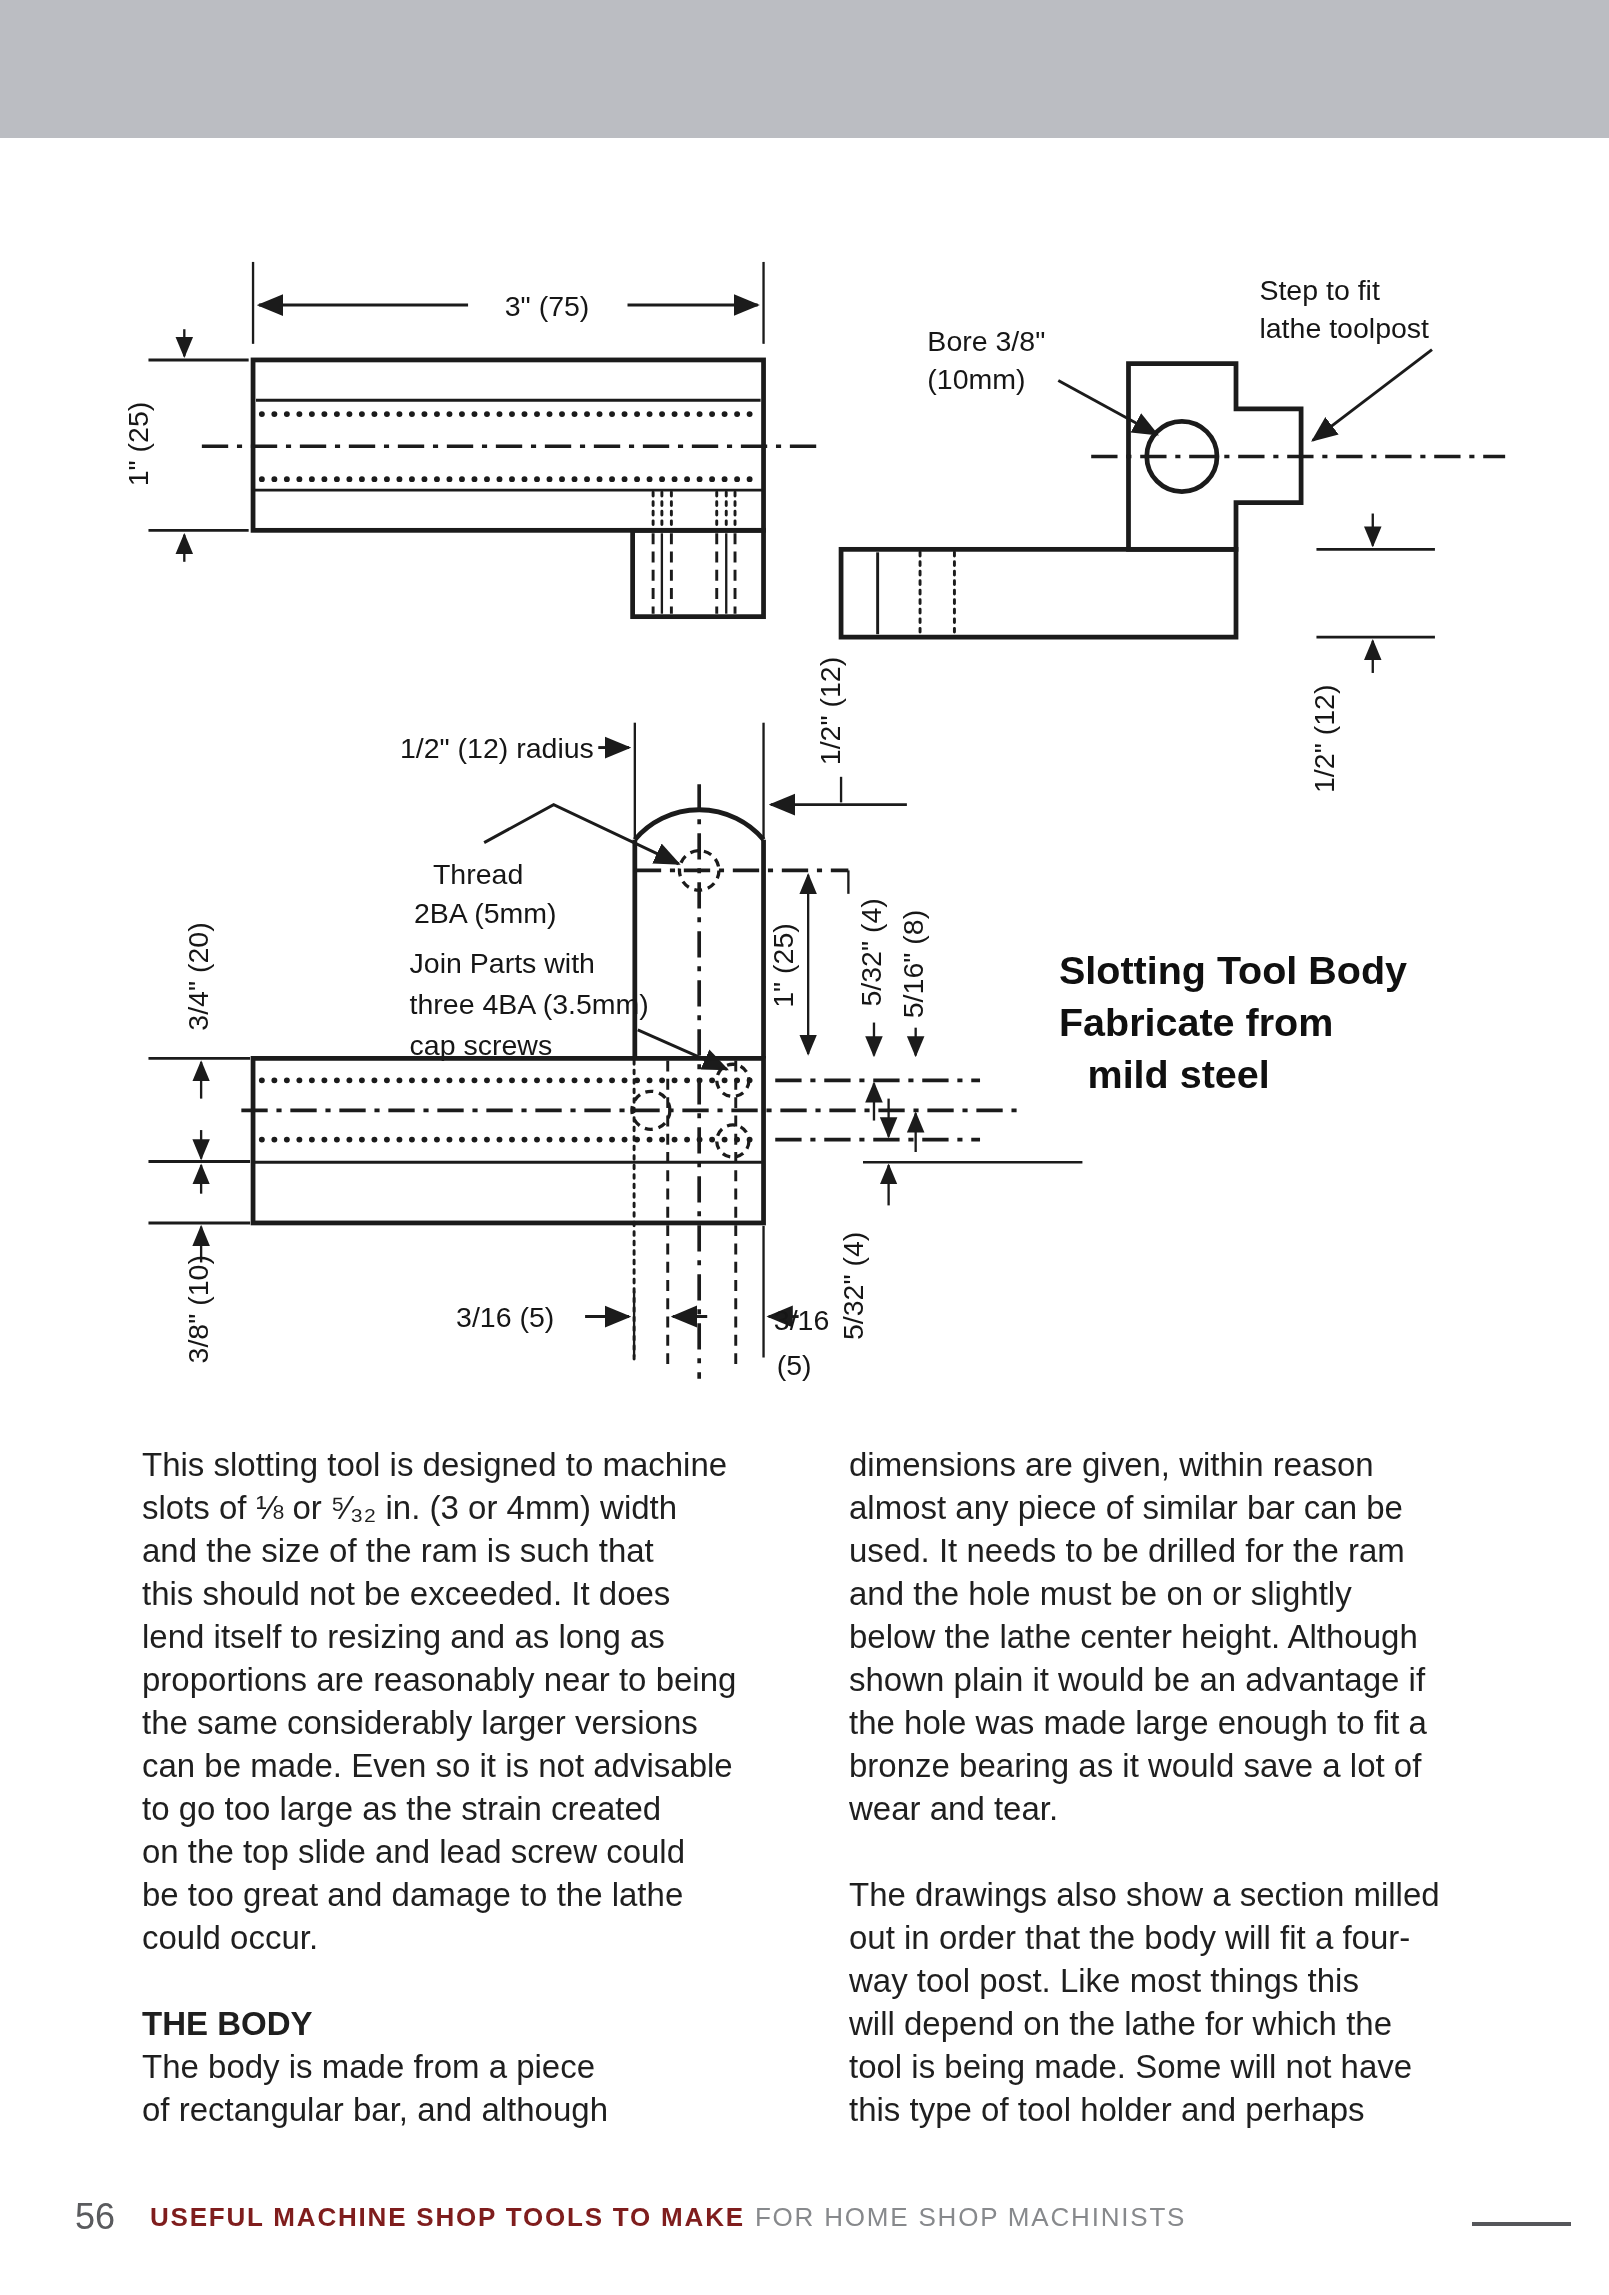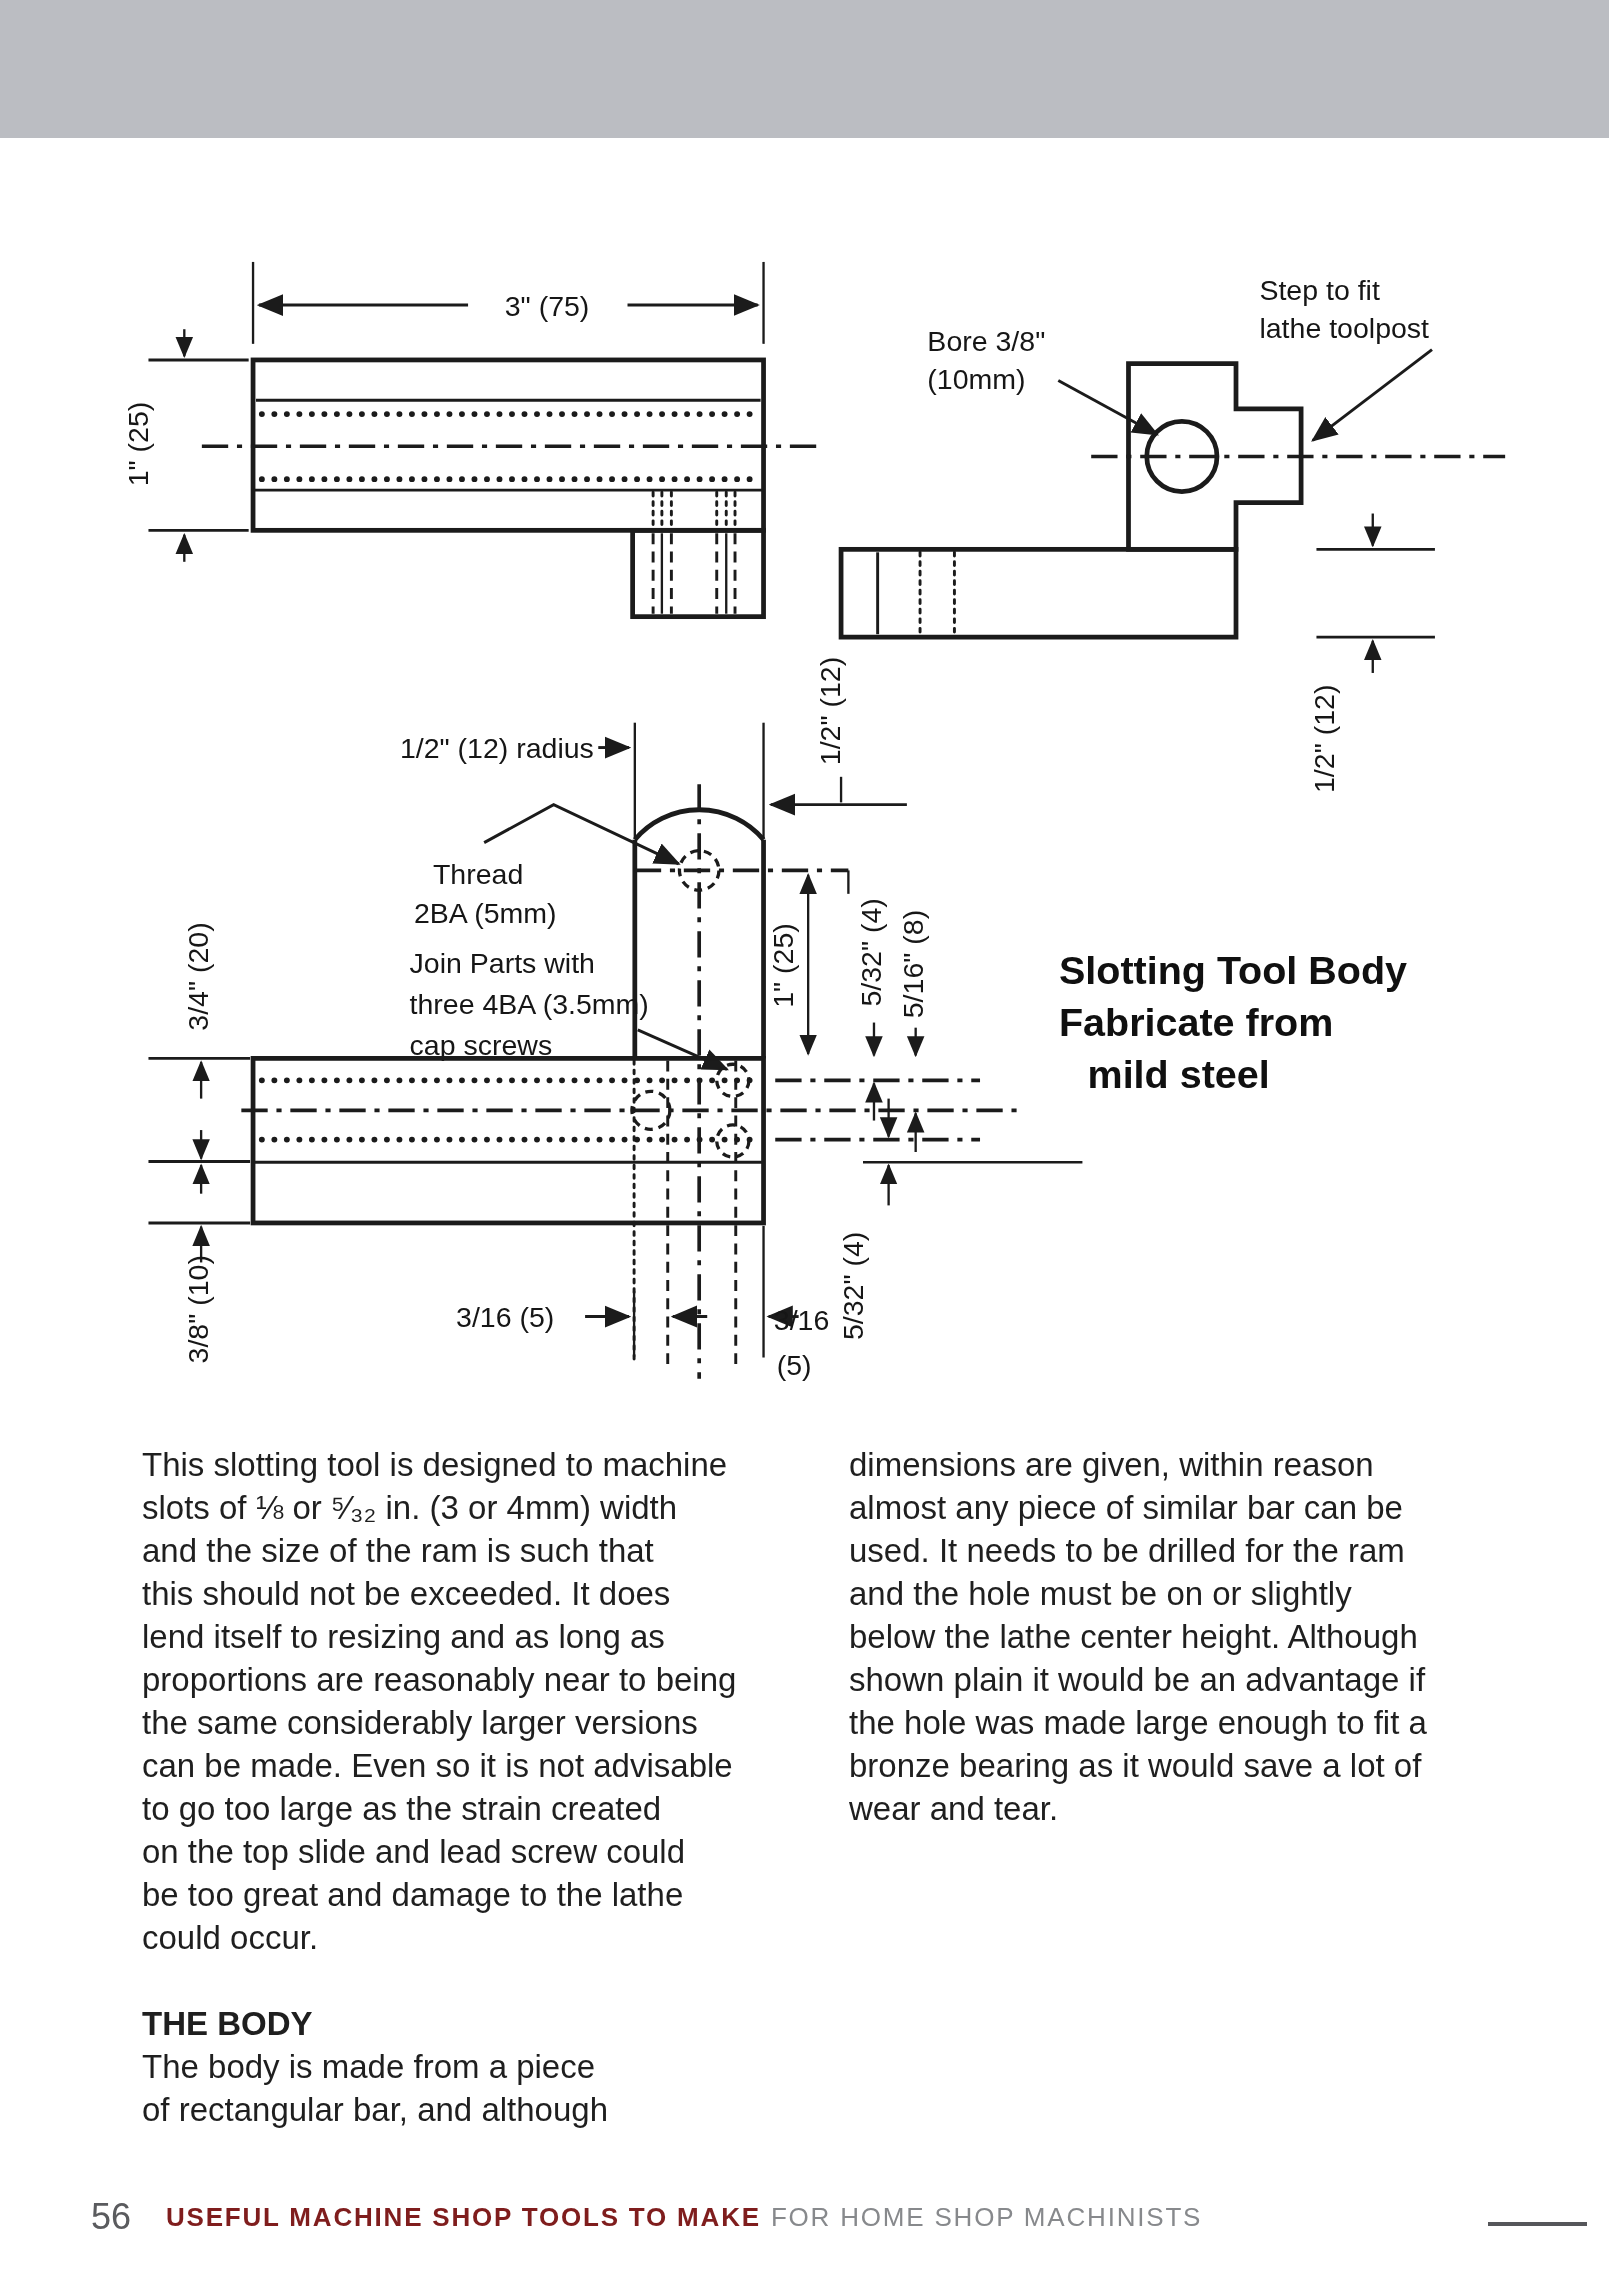--- a/index.html
+++ b/index.html
@@ -26,21 +26,21 @@
 
   
   .col{position:absolute;top:1443px;width:662px;font-size:33px;line-height:43px;}
   .col-left{left:142px;}
   .col-right{left:829px;margin-left:20px;}
   .col p{margin:0;white-space:pre-line;}
   .col .gap{margin-top:43px;}
   .col h3{margin:43px 0 0 0;font-size:33px;line-height:43px;font-weight:700;white-space:pre-line;}
 
   
-  .footer{position:absolute;left:16px;top:2196px;width:1340px;height:51px;}
+  .footer{position:absolute;left:0;top:2196px;width:1340px;height:51px;}
   .footer .pageno{position:absolute;left:75px;top:0px;font-size:36px;font-weight:400;color:#5a5b5e;}
   .footer .series{position:absolute;left:150px;top:5.9px;font-size:26px;letter-spacing:1.8px;}
   .footer .series .bold{font-weight:700;color:#7f1d1d;}
   .footer .series .light{font-weight:400;color:#87898c;margin-left:1px;}
   .footer .rule{position:absolute;left:1472px;top:26px;width:99px;height:3.7px;background:#55565a;}
 </style>
 </head>
 <body>
 
 <div class="top-bar"></div>
@@ -254,20 +254,26 @@
 <div class="col col-right">
   <p>dimensions are given, within reason
 almost any piece of similar bar can be
 used. It needs to be drilled for the ram
 and the hole must be on or slightly
 below the lathe center height. Although
 shown plain it would be an advantage if
 the hole was made large enough to fit a
 bronze bearing as it would save a lot of
 wear and tear.</p>
+  <p class="gap">The drawings also show a section milled
+out in order that the body will fit a four-
+way tool post. Like most things this
+will depend on the lathe for which the
+tool is being made. Some will not have
+this type of tool holder and perhaps</p>
 </div>
 
 <div class="footer">
   <span class="pageno">56</span>
   <span class="series">
     <span class="bold">USEFUL MACHINE SHOP TOOLS TO MAKE</span>
     <span class="light">FOR HOME SHOP MACHINISTS</span>
   </span>
   <span class="rule"></span>
 </div>

